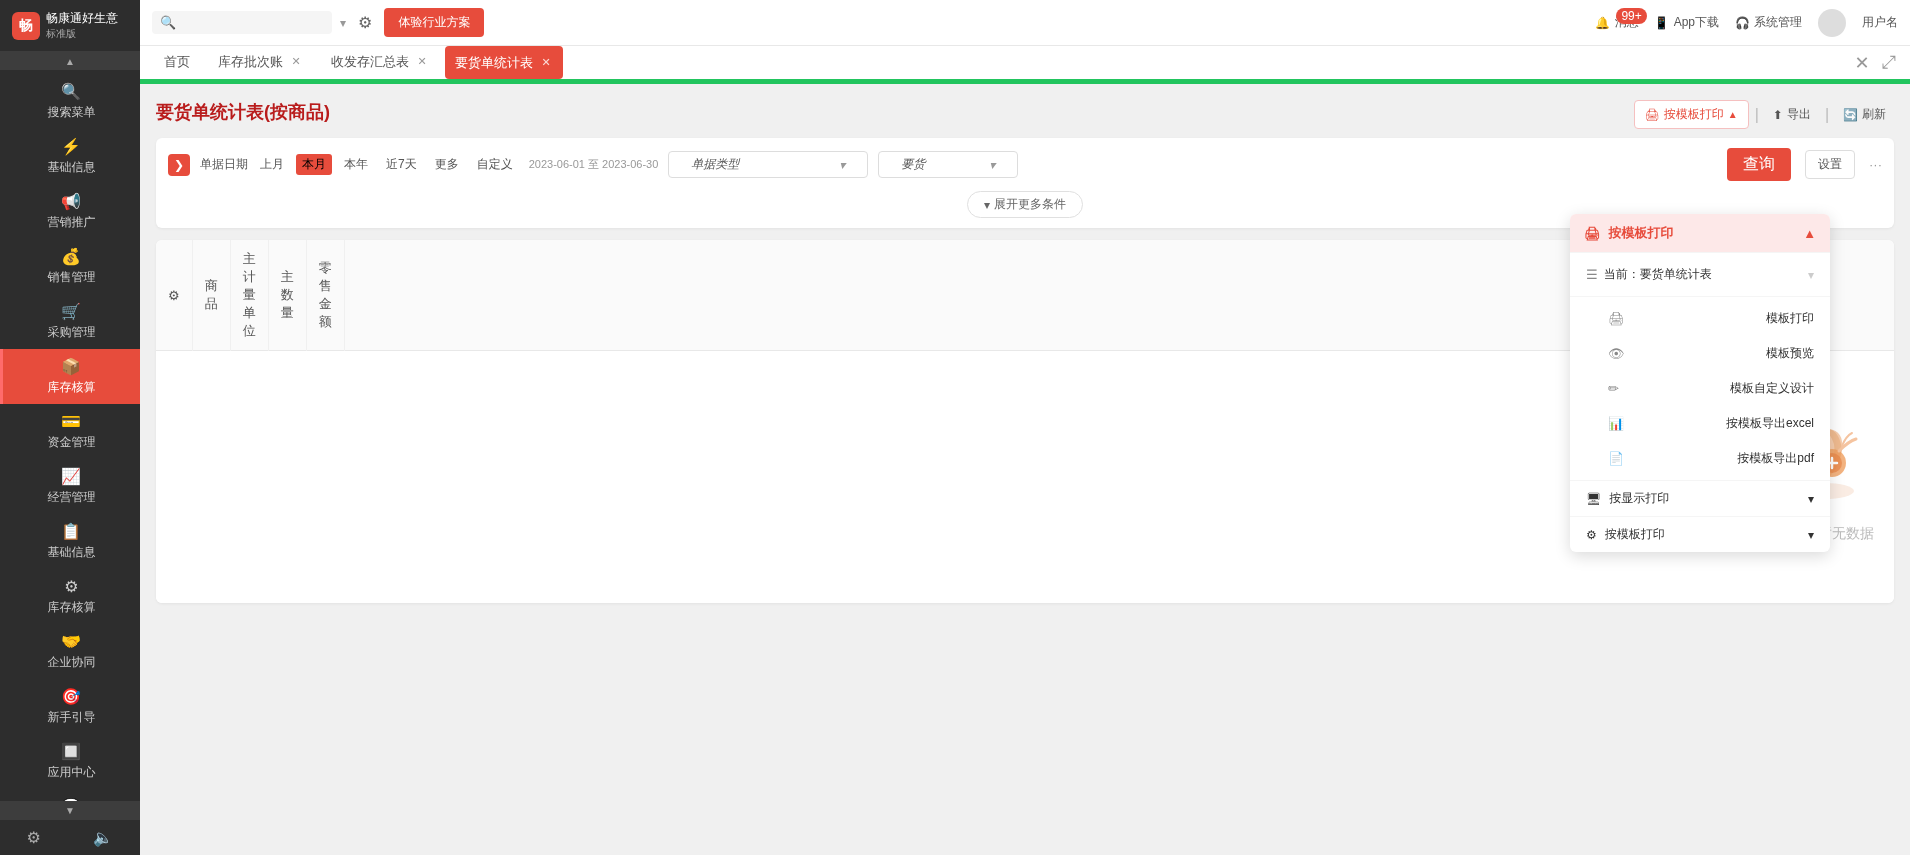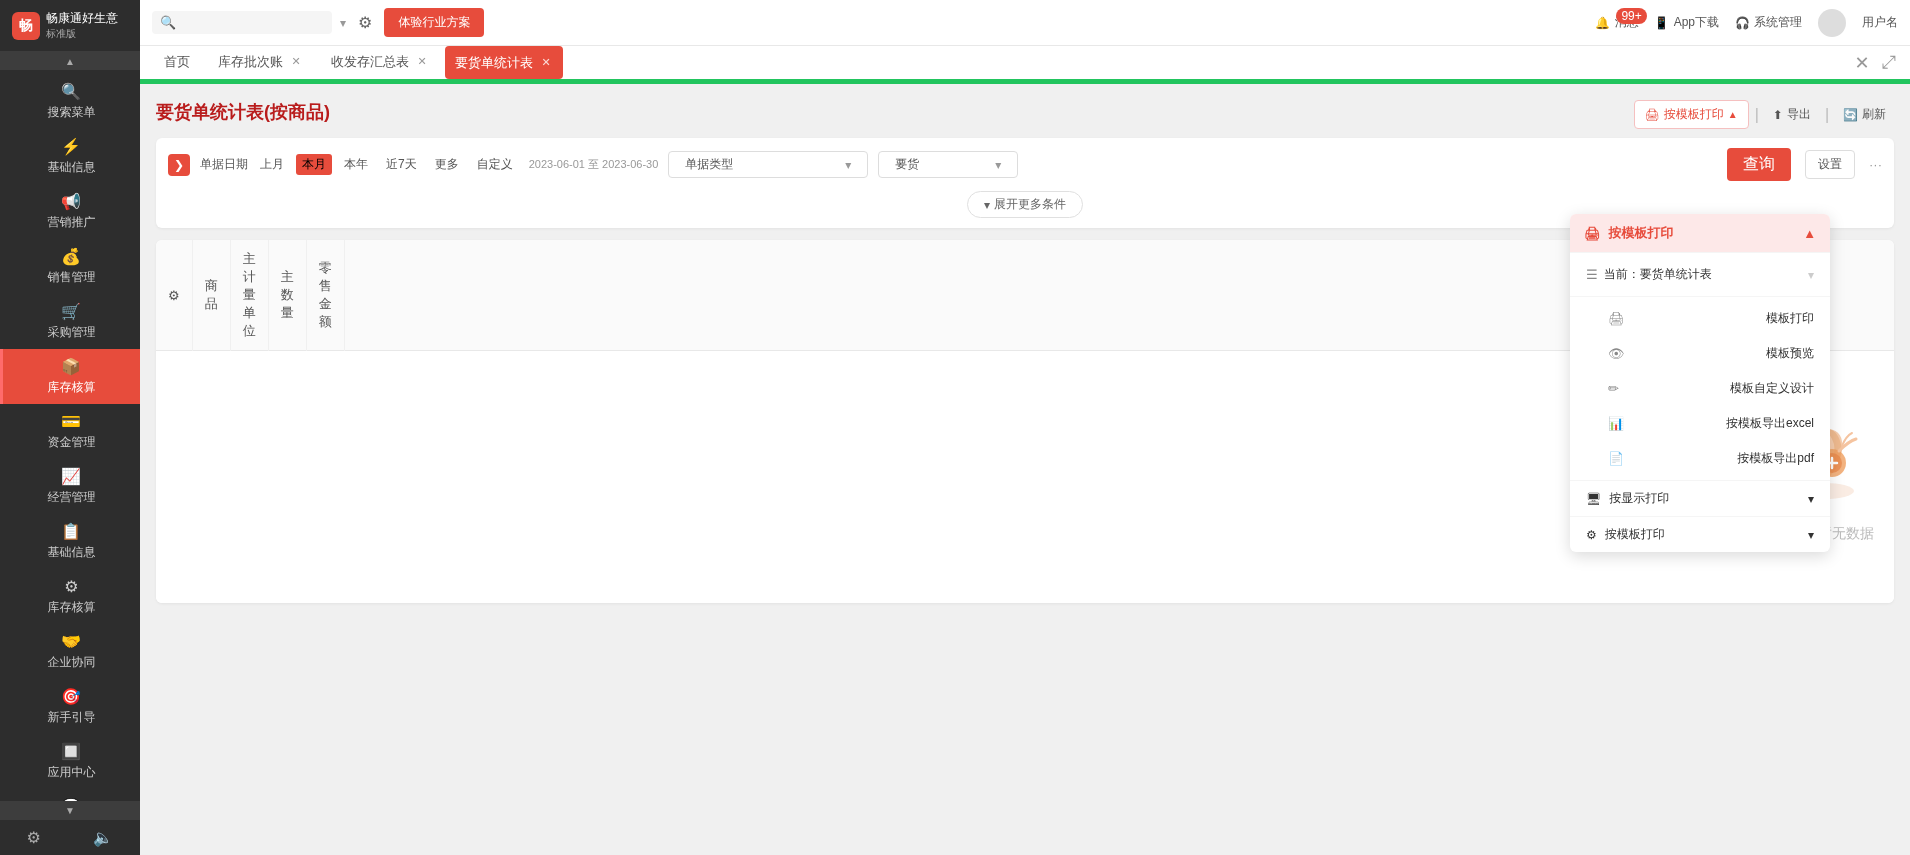--- a/index.html
+++ b/index.html
@@ -301,27 +301,28 @@
       background: #e74c3c;
       color: #000000;
       border-radius: 3px;
     }
     .date-range-text { color: #999; font-size: 11px; margin-left: 4px; }
     .filter-dropdown {
       display: flex;
       align-items: center;
       border: 1px solid #ddd;
       border-radius: 4px;
-      padding: 4px 16px;
+      padding: 4px 22px;
       cursor: pointer;
       background: #fff;
       min-width: 120px;
       font-size: 12px;
       color: #555;
       gap: 6px;
+      font-style: italic;
     }
     .filter-dropdown .dropdown-arrow { margin-left: auto; color: #999; }
     .query-btn {
       background: #e74c3c;
       color: #fff;
       border: none;
       border-radius: 4px;
       padding: 6px 16px;
       font-size: 16px;
       cursor: pointer;

